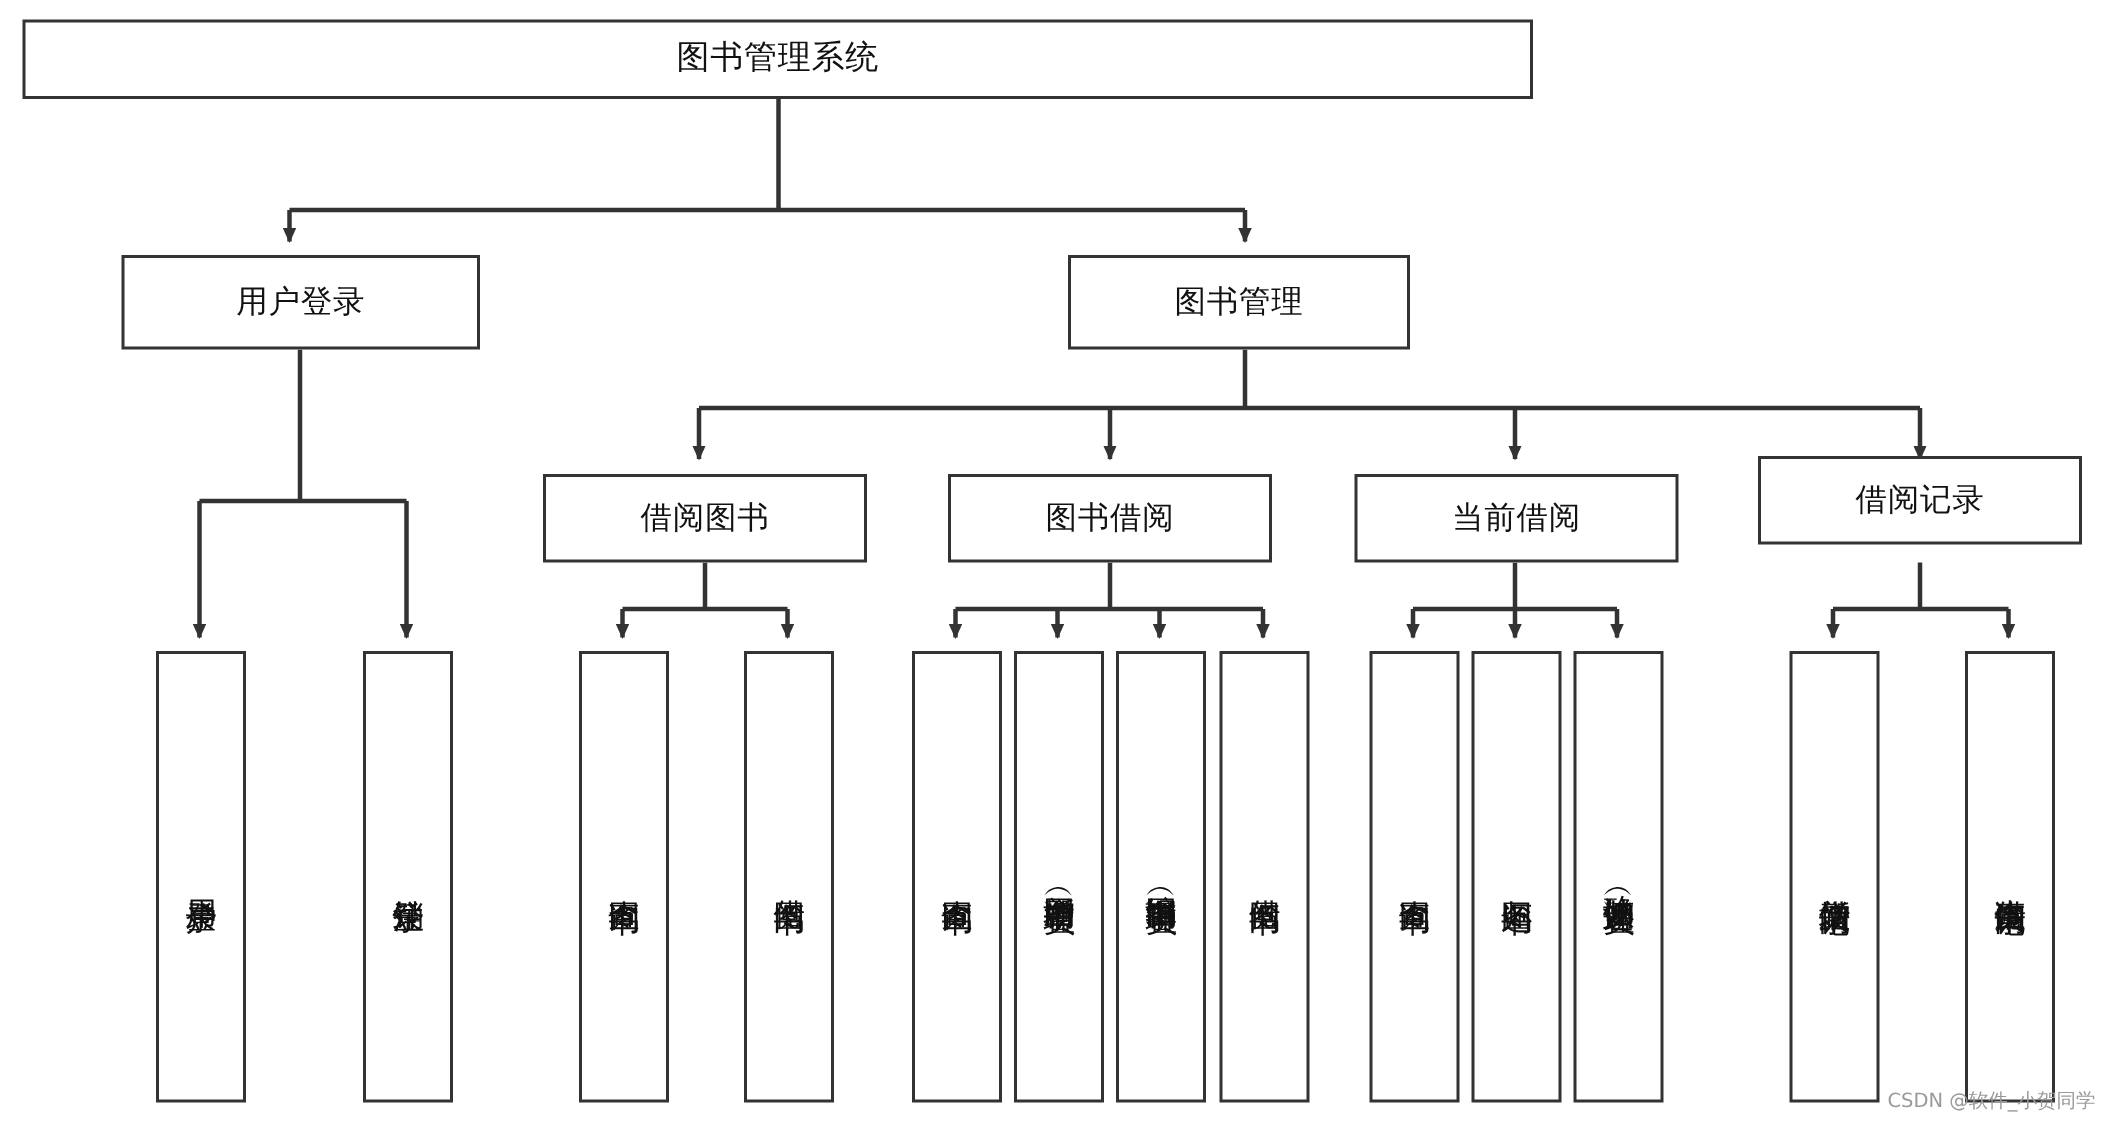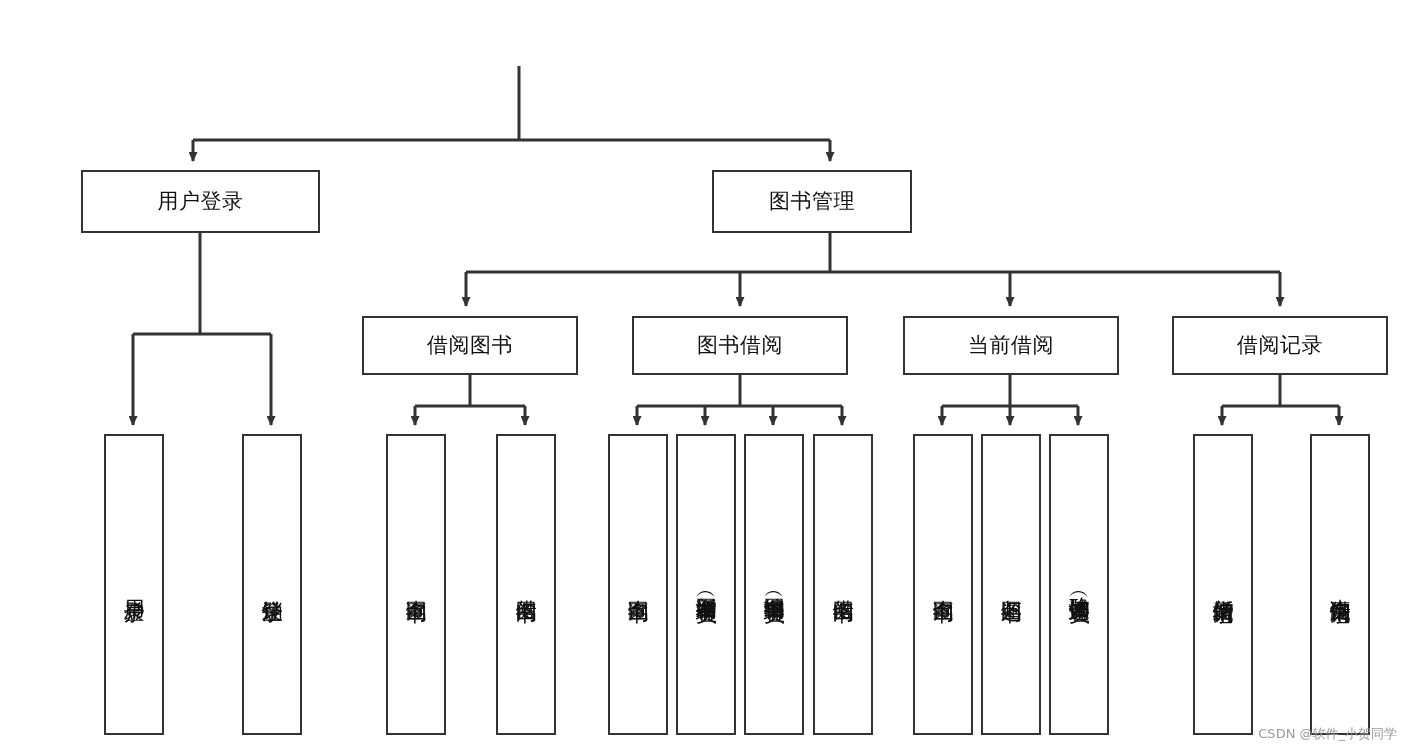--- a/index.html
+++ b/index.html
@@ -125,42 +125,45 @@
     </g>
 
     <g stroke="#333333" stroke-width="3" fill="none">
       <path d="M1280,375 L1280,406"></path>
       <path d="M1222,406 L1339,406"></path>
       <path d="M1222,406 L1222,425" marker-end="url(#arrow)"></path>
       <path d="M1339,406 L1339,425" marker-end="url(#arrow)"></path>
     </g>
   </svg>
 
+  <div class="node-box" style="left:15px; top:13px; width:1007px; height:53px;">
+    <span class="node-label-h node-label-root">图书管理系统</span>
+  </div>
 
   <div class="node-box" style="left:81px; top:170px; width:239px; height:63px;">
     <span class="node-label-h">用户登录</span>
   </div>
 
-  <div class="node-box" style="left:712px; top:170px; width:200px; height:63px;">
+  <div class="node-box" style="left:712px; top:170px; width:228px; height:63px;">
     <span class="node-label-h">图书管理</span>
   </div>
 
   <div class="node-box" style="left:362px; top:316px; width:216px; height:59px;">
     <span class="node-label-h">借阅图书</span>
   </div>
 
   <div class="node-box" style="left:632px; top:316px; width:216px; height:59px;align-items:center;">
     <span class="node-label-h">图书借阅</span>
   </div>
 
   <div class="node-box" style="left:903px; top:316px; width:216px; height:59px;justify-content:center;">
     <span class="node-label-h">当前借阅</span>
   </div>
 
-  <div class="node-box" style="left:1172px; top:316px; width:216px; height:59px;">
+  <div class="node-box" style="left:1172px; top:304px; width:216px; height:59px;">
     <span class="node-label-h">借阅记录</span>
   </div>
 
   <div class="node-box" style="left:104px; top:434px; width:60px; height:301px;">
     <span class="node-label-v">用户登录</span>
   </div>
 
   <div class="node-box" style="left:242px; top:434px; width:60px; height:301px;">
     <span class="node-label-v">注销登录</span>
   </div>

